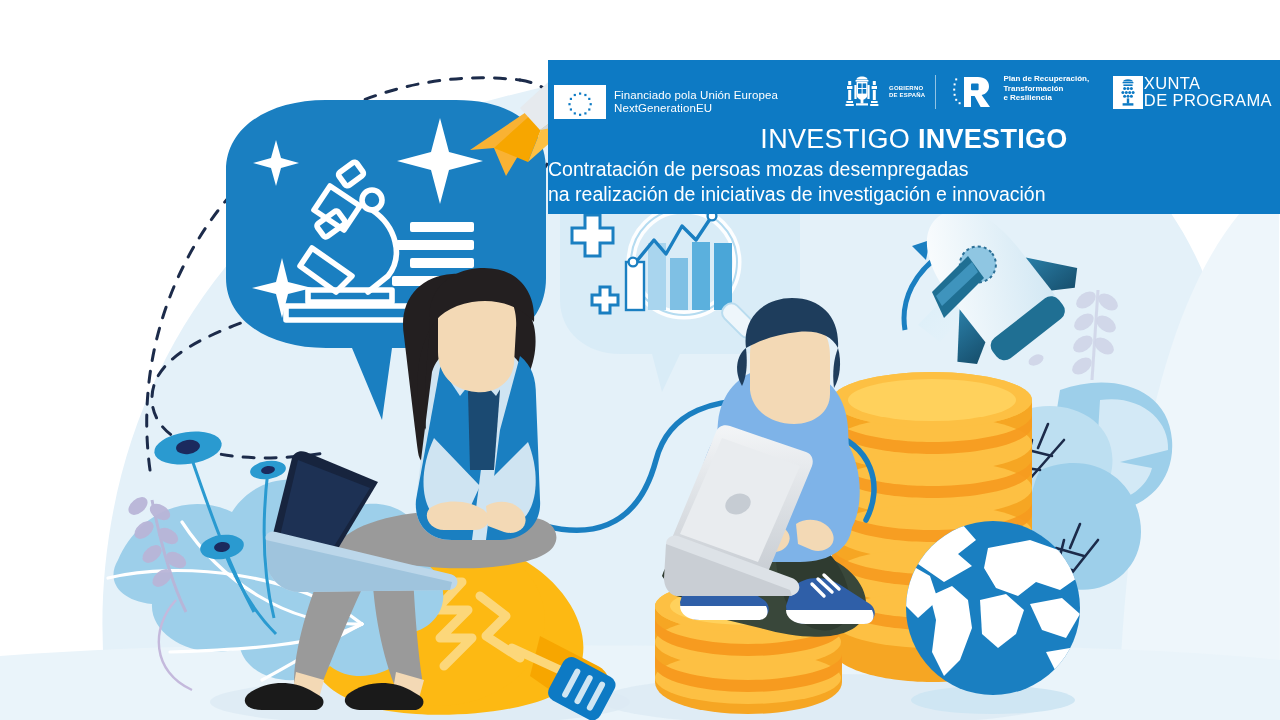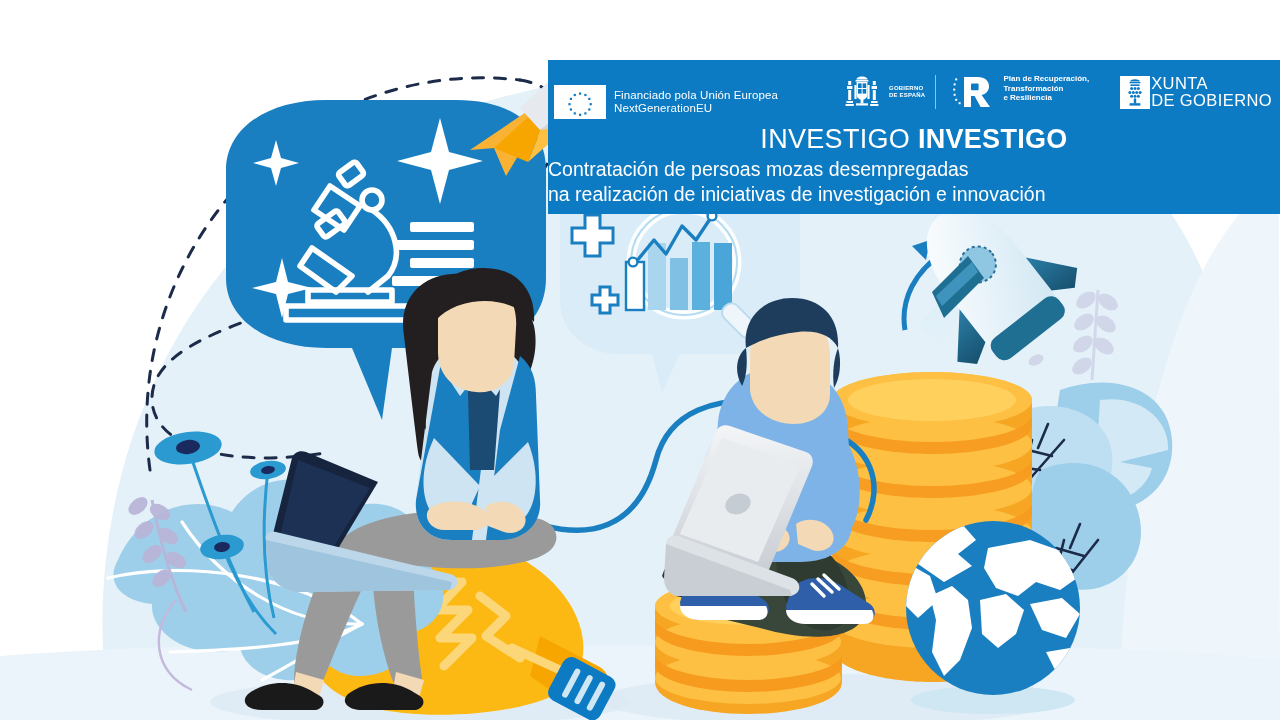--- a/index.html
+++ b/index.html
@@ -554,21 +554,21 @@
               <circle cx="11.6" cy="20.2" r="1.5"></circle>
               <circle cx="15" cy="20.2" r="1.5"></circle>
               <circle cx="18.4" cy="20.2" r="1.5"></circle>
               <rect x="13.8" y="22.4" width="2.4" height="5.2"></rect>
               <rect x="9.6" y="27.2" width="10.8" height="2.4"></rect>
             </g>
           </svg>
         </span>
         <span class="xunta-text">
           <span>XUNTA</span><br>
-          <span>DE GOBIERNO</span>
+          <span>DE PROGRAMA</span>
         </span>
       </div>
 
     </div>
 
     <div class="banner-title">
       <span>INVESTIGO </span><b>INVESTIGO</b>
     </div>
 
     <div class="banner-sub">

